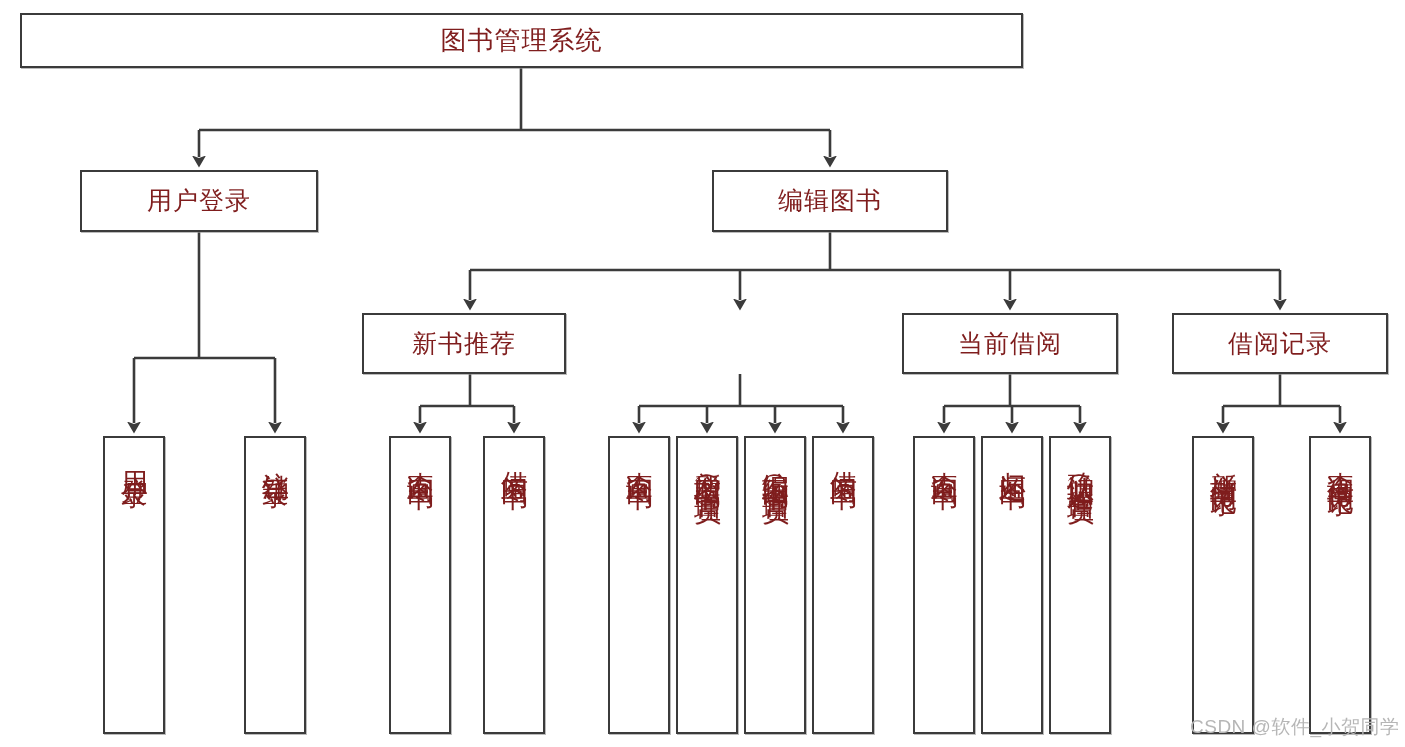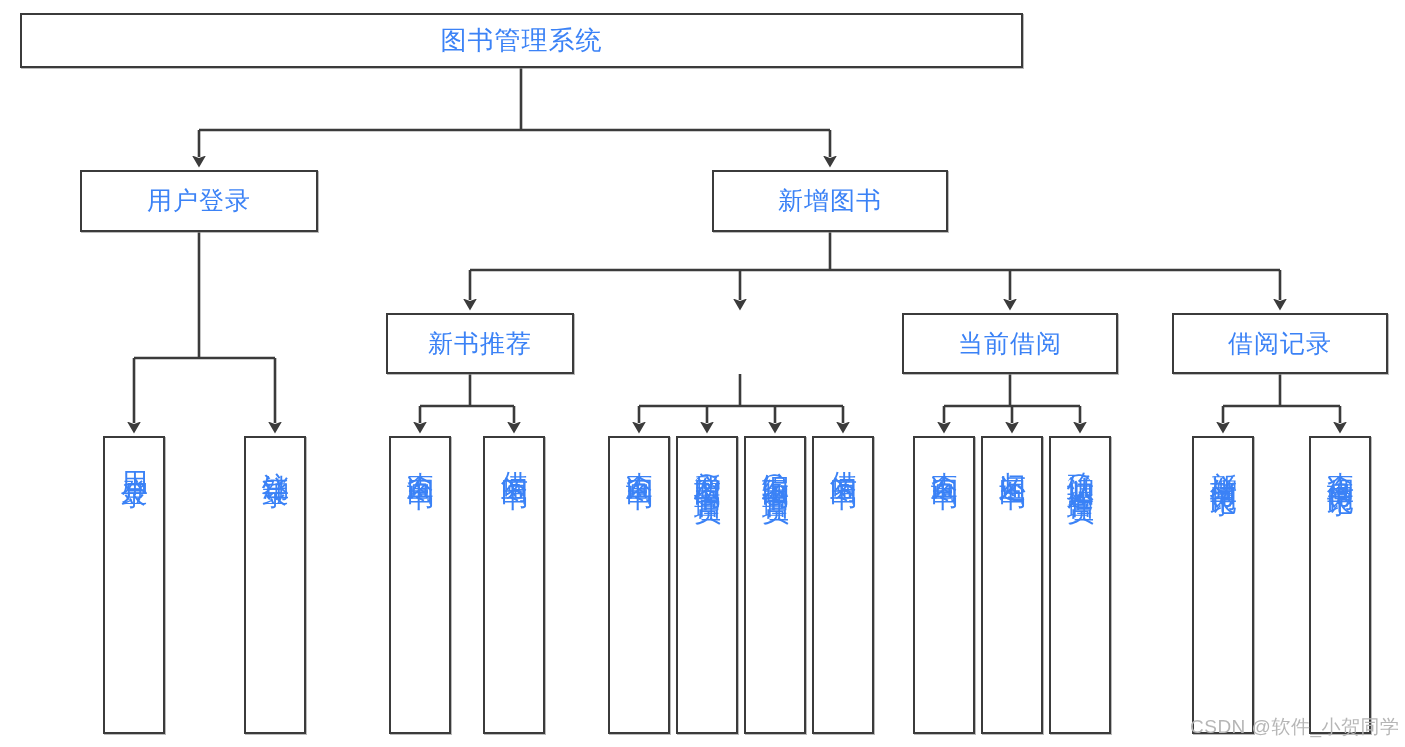--- a/index.html
+++ b/index.html
@@ -15,21 +15,21 @@
 
   .node{
     position:absolute;
     box-sizing:border-box;
     background:#ffffff;
     border:2px solid #3b3b3b;
     box-shadow:1px 1px 0 0 rgba(150,150,150,.65);
     display:flex;
     align-items:center;
     justify-content:center;
-    color:#3b82f6;
+    color:#7f1d1d;
   }
   .node .lbl{
     display:block;
     text-align:center;
     line-height:1.18;
     white-space:nowrap;
   }
   
   .h-node .lbl{font-size:25px;letter-spacing:1px;}
   .root .lbl{font-size:26px;letter-spacing:1px;}
@@ -112,24 +112,24 @@
   </svg>
 
   <div class="node h-node root" style="left:20px;top:13px;width:1003px;height:55px;">
     <span class="lbl">图书管理系统</span>
   </div>
 
   <div class="node h-node" style="left:80px;top:170px;width:238px;height:62px;">
     <span class="lbl">用户登录</span>
   </div>
   <div class="node h-node" style="left:712px;top:170px;width:236px;height:62px;">
-    <span class="lbl">新增图书</span>
+    <span class="lbl">编辑图书</span>
   </div>
 
-  <div class="node h-node" style="left:362px;top:313px;width:188px;height:61px;margin-left:24px;">
+  <div class="node h-node" style="left:362px;top:313px;width:204px;height:61px;">
     <span class="lbl">新书推荐</span>
   </div>
   <div class="node h-node" style="left:1172px;top:313px;width:216px;height:61px;">
     <span class="lbl">借阅记录</span>
   </div>
   <div class="node h-node" style="left:902px;top:313px;width:216px;height:61px;">
     <span class="lbl">当前借阅</span>
   </div>
 
   <div class="node v-node" style="left:103px;top:436px;width:62px;height:298px;">

